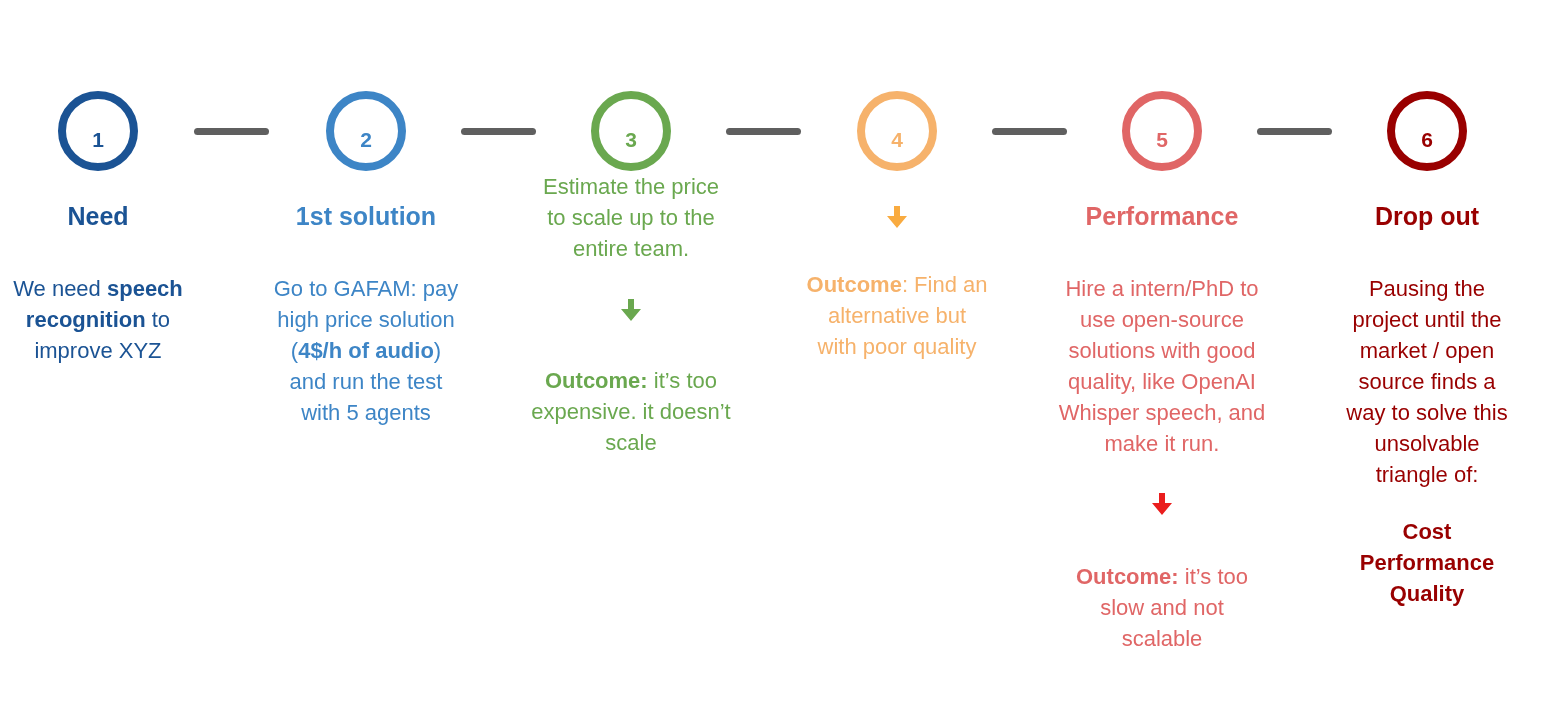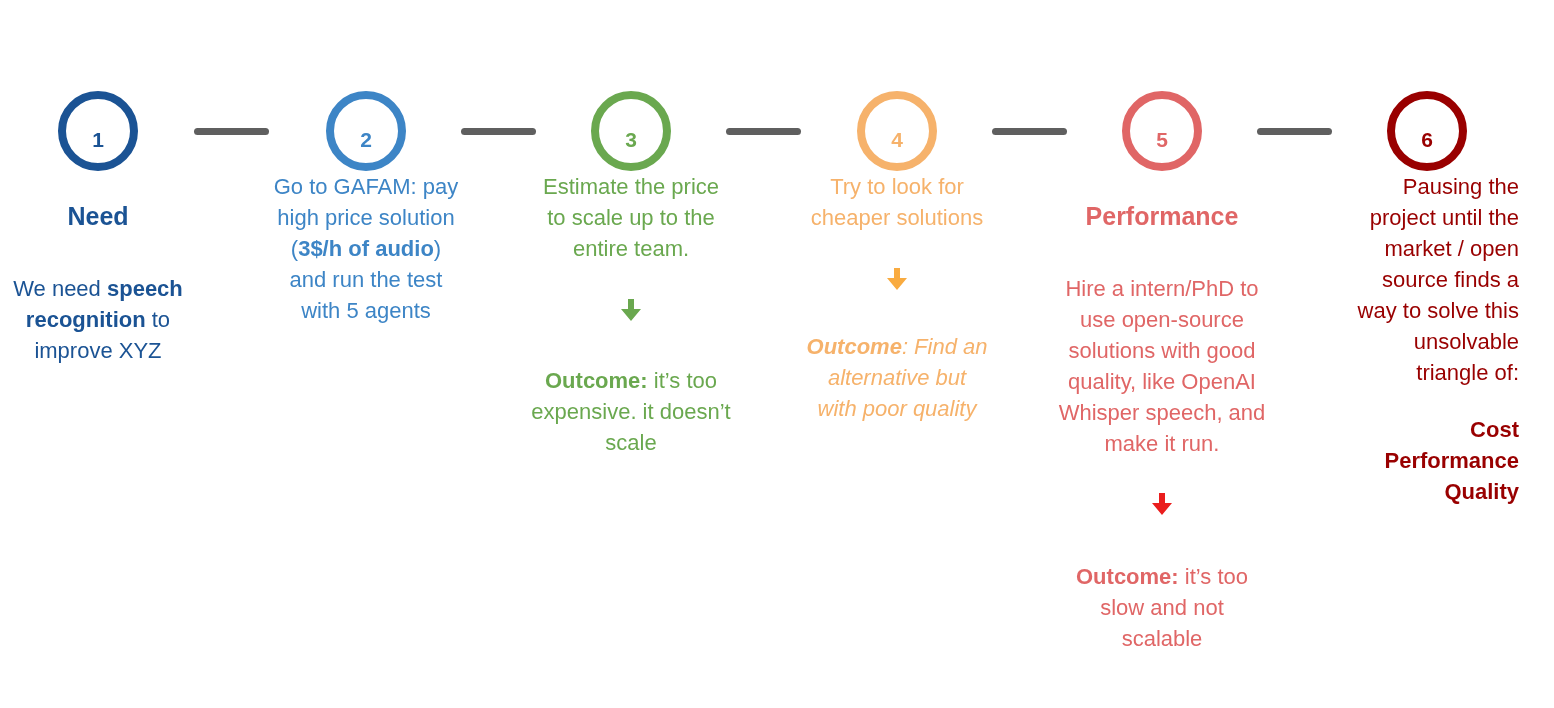--- a/index.html
+++ b/index.html
@@ -19,26 +19,26 @@
   .col6{left:1335px;width:184px}
 
   .circle{box-sizing:border-box;flex:0 0 auto;width:80px;height:80px;border:8px solid var(--c);
           border-radius:50%;display:flex;align-items:center;justify-content:center;background:#fff;}
   .num{font-weight:700;font-size:21px;transform:translateY(9px);}
 
   .title{margin-top:30px;height:72px;font-weight:700;font-size:25px;line-height:31px;white-space:pre-line;}
   .body,.outcome,.footer{font-size:22px;line-height:31px;white-space:pre-line;}
   .body b,.outcome b,.footer b{font-weight:700;}
 
-  .col6 .body,.col6 .footer{align-self:stretch;text-align:right;}
+  .col6 .body,.col6 .footer{align-self:stretch;text-align:center;}
 
   .arrow{margin-top:35px;width:26px;height:22px;flex:0 0 auto;}
   .col5 .arrow{margin-top:34px;}
   .outcome{margin-top:44px;}
-  .col4 .outcome{margin-top:41px;font-style:italic;}
+  .col4 .outcome{margin-top:41px;}
   .col5 .outcome{margin-top:46px;}
   .footer{margin-top:26px;}
 </style>
 </head>
 <body>
 
 <div class="canvas">
   <div class="connector conn-1"></div>
   <div class="connector conn-2"></div>
   <div class="connector conn-3"></div>
@@ -51,23 +51,24 @@
     <div class="title">Need</div>
     <div class="body"><span>We need </span><b>speech
 recognition</b><span> to
 improve XYZ</span></div>
 
   </div>
     <div class="step col2" style="--c: #3d85c6;">
     <div class="circle">
       <span class="num">2</span>
     </div>
+    <div class="title">1st solution</div>
     <div class="body"><span>Go to GAFAM: pay
 high price solution
-(</span><b>3$/h of audio</b><span>)
+(</span><b>4$/h of audio</b><span>)
 and run the test
 with 5 agents</span></div>
 
   </div>
     <div class="step col3" style="--c: #6aa84f;">
     <div class="circle">
       <span class="num">3</span>
     </div>
     <div class="body"><span>Estimate the price
 to scale up to the
@@ -77,22 +78,20 @@
     </svg>
     <div class="outcome"><b>Outcome:</b><span> it’s too
 expensive. it doesn’t
 scale</span></div>
 
   </div>
     <div class="step col4" style="--c: #f6b26b;">
     <div class="circle">
       <span class="num">4</span>
     </div>
-    <div class="body"><span>Try to look for
-cheaper solutions</span></div>
     <svg class="arrow" viewBox="0 0 26 22" aria-hidden="true">
       <path d="M10 0 h6 v10 h7 L13 22 3 10 h7 z" fill="#f9ab40"></path>
     </svg>
     <div class="outcome"><b>Outcome</b><span>: Find an
 alternative but
 with poor quality</span></div>
 
   </div>
     <div class="step col5" style="--c: #e06666;">
     <div class="circle">
@@ -110,20 +109,21 @@
     </svg>
     <div class="outcome"><b>Outcome:</b><span> it’s too
 slow and not
 scalable</span></div>
 
   </div>
     <div class="step col6" style="--c: #990000;">
     <div class="circle">
       <span class="num">6</span>
     </div>
+    <div class="title">Drop out</div>
     <div class="body"><span>Pausing the
 project until the
 market / open
 source finds a
 way to solve this
 unsolvable
 triangle of:</span></div>
 
     <div class="footer"><b>Cost
 Performance

